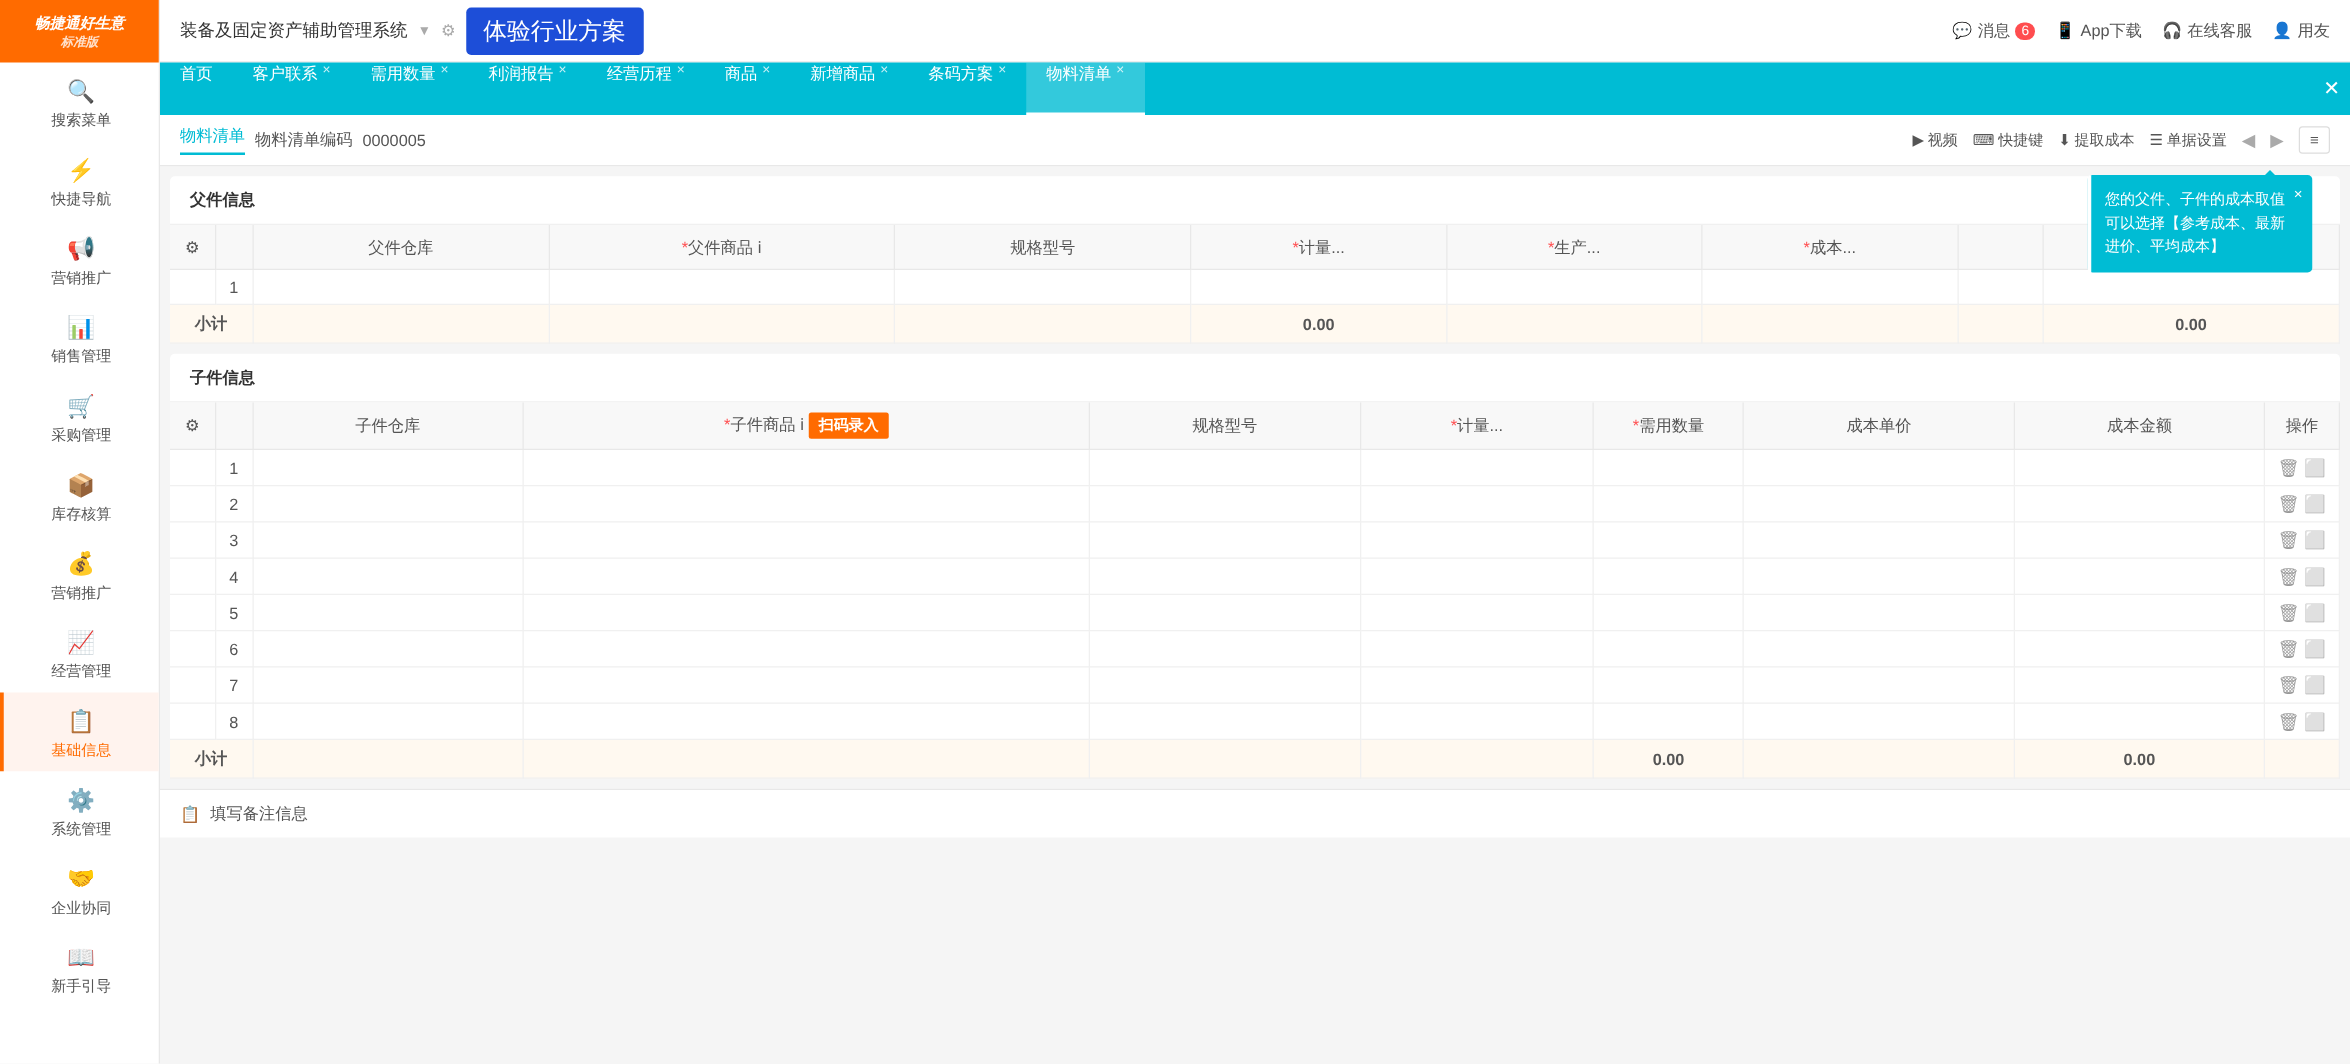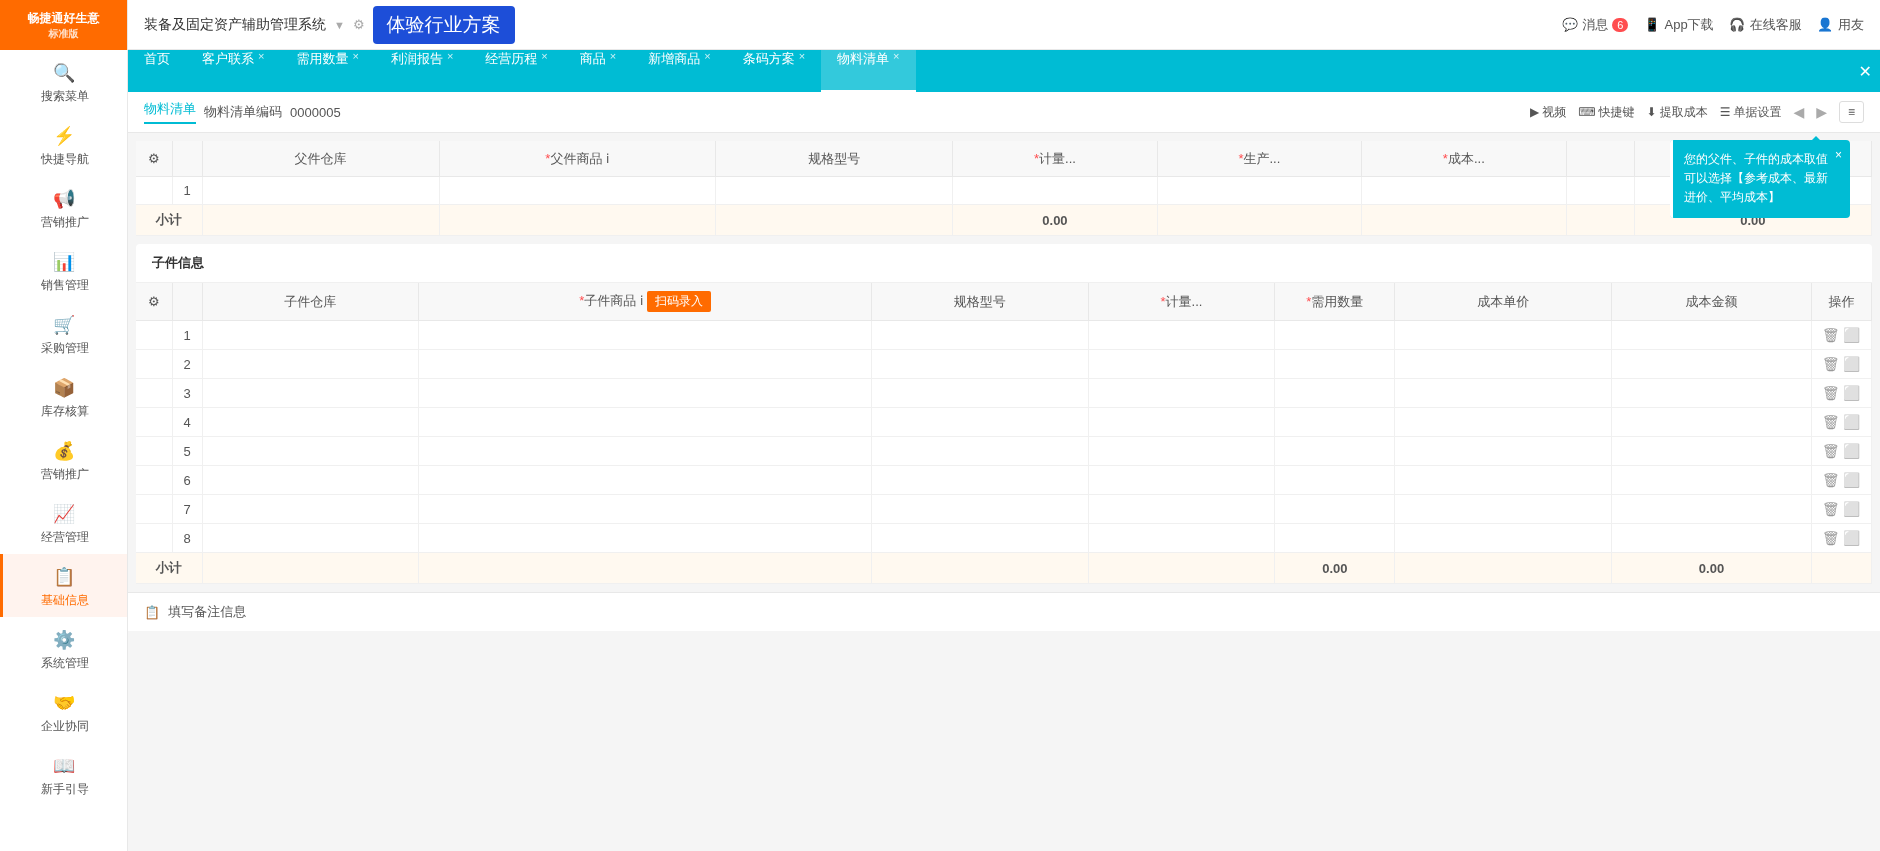--- a/index.html
+++ b/index.html
@@ -18,20 +18,21 @@
     .sidebar-logo {
       background: #ff6b00;
       height: 50px;
       display: flex;
       align-items: center;
       justify-content: center;
       color: white;
       font-size: 14px;
       font-weight: bold;
       flex-shrink: 0;
+      font-style: italic;
     }
     .sidebar-logo .logo-text { font-size: 12px; }
     .sidebar-logo .logo-sub { font-size: 10px; color: rgba(255,255,255,0.8); text-align: center; }
     .sidebar-item {
       display: flex;
       flex-direction: column;
       align-items: center;
       padding: 12px 0 8px;
       cursor: pointer;
       color: #555;
@@ -164,20 +165,21 @@
     .gear-col { width: 36px; }
     .action-col { width: 60px; }
     .scan-btn {
       background: #ff6b00;
       color: white;
       border: none;
       padding: 2px 8px;
       border-radius: 2px;
       font-size: 12px;
       cursor: pointer;
+      font-weight: bold;
     }
     .icon-action { cursor: pointer; color: #999; font-size: 14px; }
 
     
     .tooltip-box {
       position: absolute;
       top: 120px;
       right: 20px;
       background: #00bcd4;
       color: white;
@@ -374,20 +376,21 @@
       </div>
     </div>
 
     <div class="tooltip-box" style="position:fixed;top:140px;right:30px;">
       <div class="tooltip-border"></div>
       <span class="tooltip-close">×</span>
       <span>您的父件、子件的成本取值可以选择【参考成本、最新进价、平均成本】</span>
     </div>
 
     <div class="section">
+      <div class="section-title">父件信息</div>
       <table class="data-table">
         <thead>
           <tr>
             <th class="gear-col">⚙</th>
             <th></th>
             <th>父件仓库</th>
             <th><span class="req-star">*</span>父件商品 ℹ</th>
             <th>规格型号</th>
             <th><span class="req-star">*</span>计量...</th>
             <th><span class="req-star">*</span>生产...</th>

